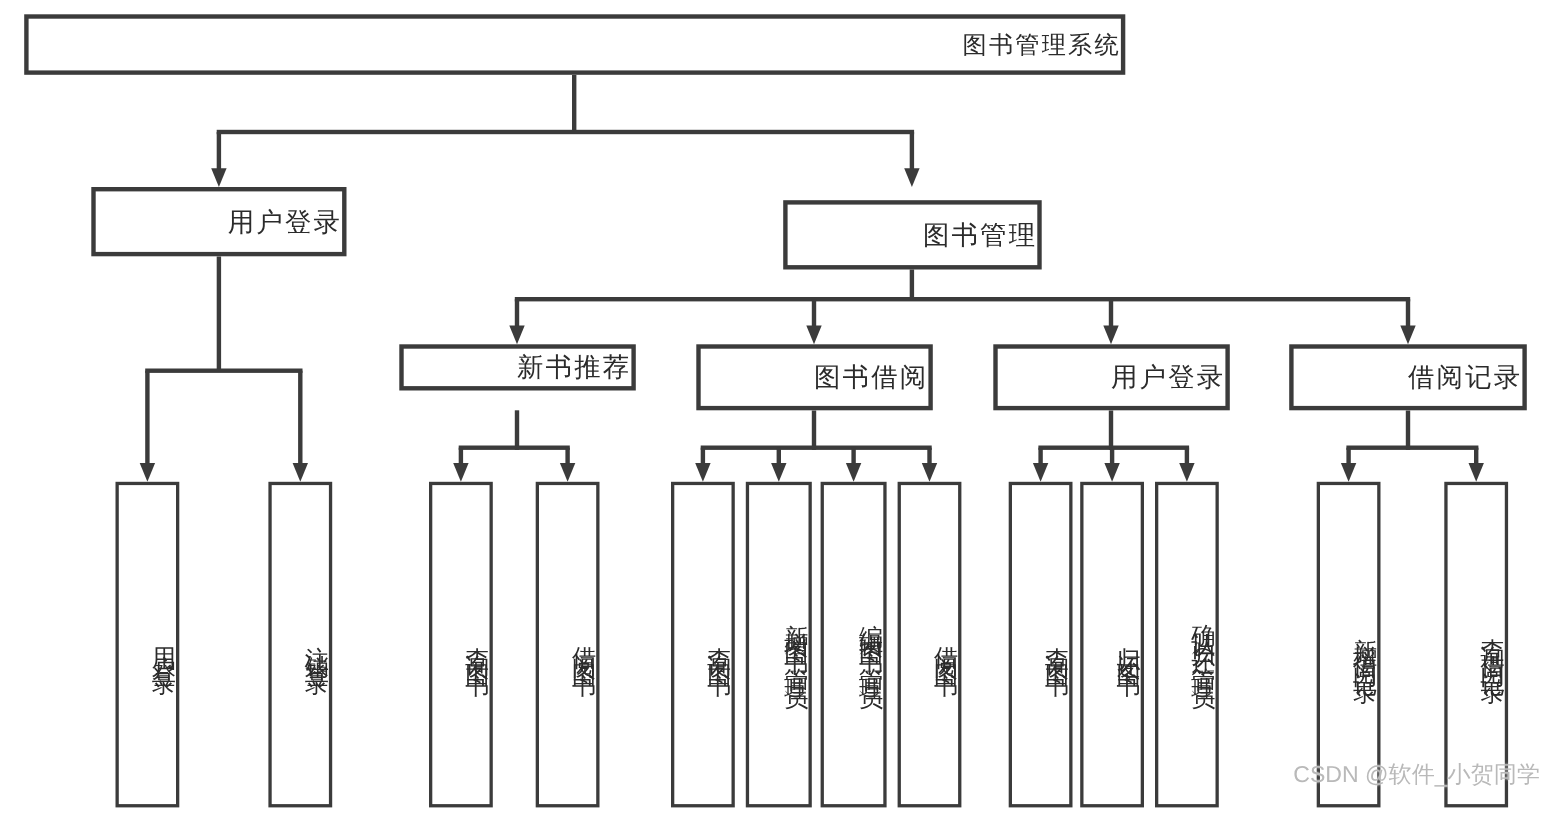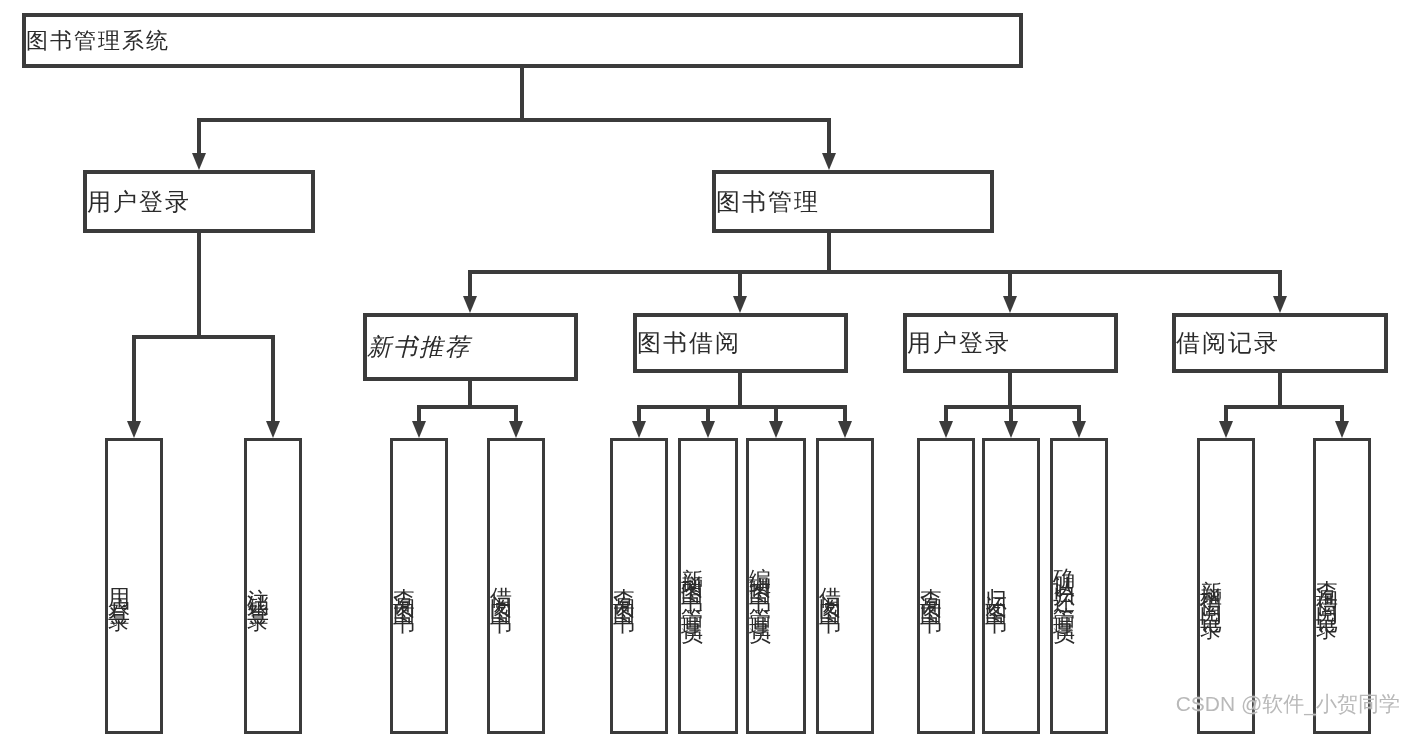--- a/index.html
+++ b/index.html
@@ -2,21 +2,21 @@
 <html><head>
 <meta charset="utf-8">
 <style>
   html,body{margin:0;padding:0;background:#ffffff;}
   .canvas{
     position:relative;width:1405px;height:747px;background:#ffffff;
     font-family:"Liberation Sans","DejaVu Sans",sans-serif;overflow:hidden;
   }
   .node{
     position:absolute;box-sizing:border-box;background:#ffffff;
-    border:4px solid #3b3b3b;display:flex;align-items:center;justify-content:flex-start;
+    border:4px solid #3b3b3b;display:flex;align-items:center;justify-content:flex-end;
     z-index:2;
   }
   .leaf{border-width:3px;}
   .hl{font-size:24px;color:#2b2b2b;letter-spacing:2px;white-space:nowrap;}
   .root-label{font-size:22px;}
   .vl{
     writing-mode:vertical-rl;text-orientation:mixed;
     font-size:22px;letter-spacing:8px;line-height:1;color:#2b2b2b;
   }
   .line{position:absolute;background:#3b3b3b;z-index:1;}
@@ -43,21 +43,21 @@
   <div class="line" style="left:520px;top:68px;width:4px;height:52px;"></div>
   <div class="line" style="left:197px;top:118px;width:634px;height:4px;"></div>
   <div class="line" style="left:197px;top:120px;width:4px;height:35px;"></div>
   <div class="arrow" style="left:192px;top:153px;"></div>
   <div class="line" style="left:827px;top:120px;width:4px;height:35px;"></div>
   <div class="arrow" style="left:822px;top:153px;"></div>
 
   <div class="node" style="left:83px;top:170px;width:232px;height:63px;">
     <span class="hl">用户登录</span>
   </div>
-  <div class="node" style="left:712px;top:170px;width:282px;height:63px;font-family:Liberation Mono, monospace;">
+  <div class="node" style="left:712px;top:182px;width:235px;height:63px;font-family:Liberation Mono, monospace;">
     <span class="hl">图书管理</span>
   </div>
 
   <div class="line" style="left:197px;top:233px;width:4px;height:104px;"></div>
   <div class="line" style="left:132px;top:335px;width:143px;height:4px;"></div>
   <div class="line" style="left:132px;top:337px;width:4px;height:86px;"></div>
   <div class="arrow" style="left:127px;top:421px;"></div>
   <div class="line" style="left:271px;top:337px;width:4px;height:86px;"></div>
   <div class="arrow" style="left:266px;top:421px;"></div>
 
@@ -65,21 +65,21 @@
   <div class="line" style="left:468px;top:270px;width:814px;height:4px;"></div>
   <div class="line" style="left:468px;top:272px;width:4px;height:26px;"></div>
   <div class="arrow" style="left:463px;top:296px;"></div>
   <div class="line" style="left:738px;top:272px;width:4px;height:26px;"></div>
   <div class="arrow" style="left:733px;top:296px;"></div>
   <div class="line" style="left:1008px;top:272px;width:4px;height:26px;"></div>
   <div class="arrow" style="left:1003px;top:296px;"></div>
   <div class="line" style="left:1278px;top:272px;width:4px;height:26px;"></div>
   <div class="arrow" style="left:1273px;top:296px;"></div>
 
-  <div class="node" style="left:363px;top:313px;width:215px;height:68px;font-style:italic;">
+  <div class="node" style="left:363px;top:313px;width:215px;height:42px;">
     <span class="hl">新书推荐</span>
   </div>
   <div class="node" style="left:633px;top:313px;width:215px;height:60px;">
     <span class="hl">图书借阅</span>
   </div>
   <div class="node" style="left:903px;top:313px;width:215px;height:60px;">
     <span class="hl">用户登录</span>
   </div>
   <div class="node" style="left:1172px;top:313px;width:216px;height:60px;">
     <span class="hl">借阅记录</span>

